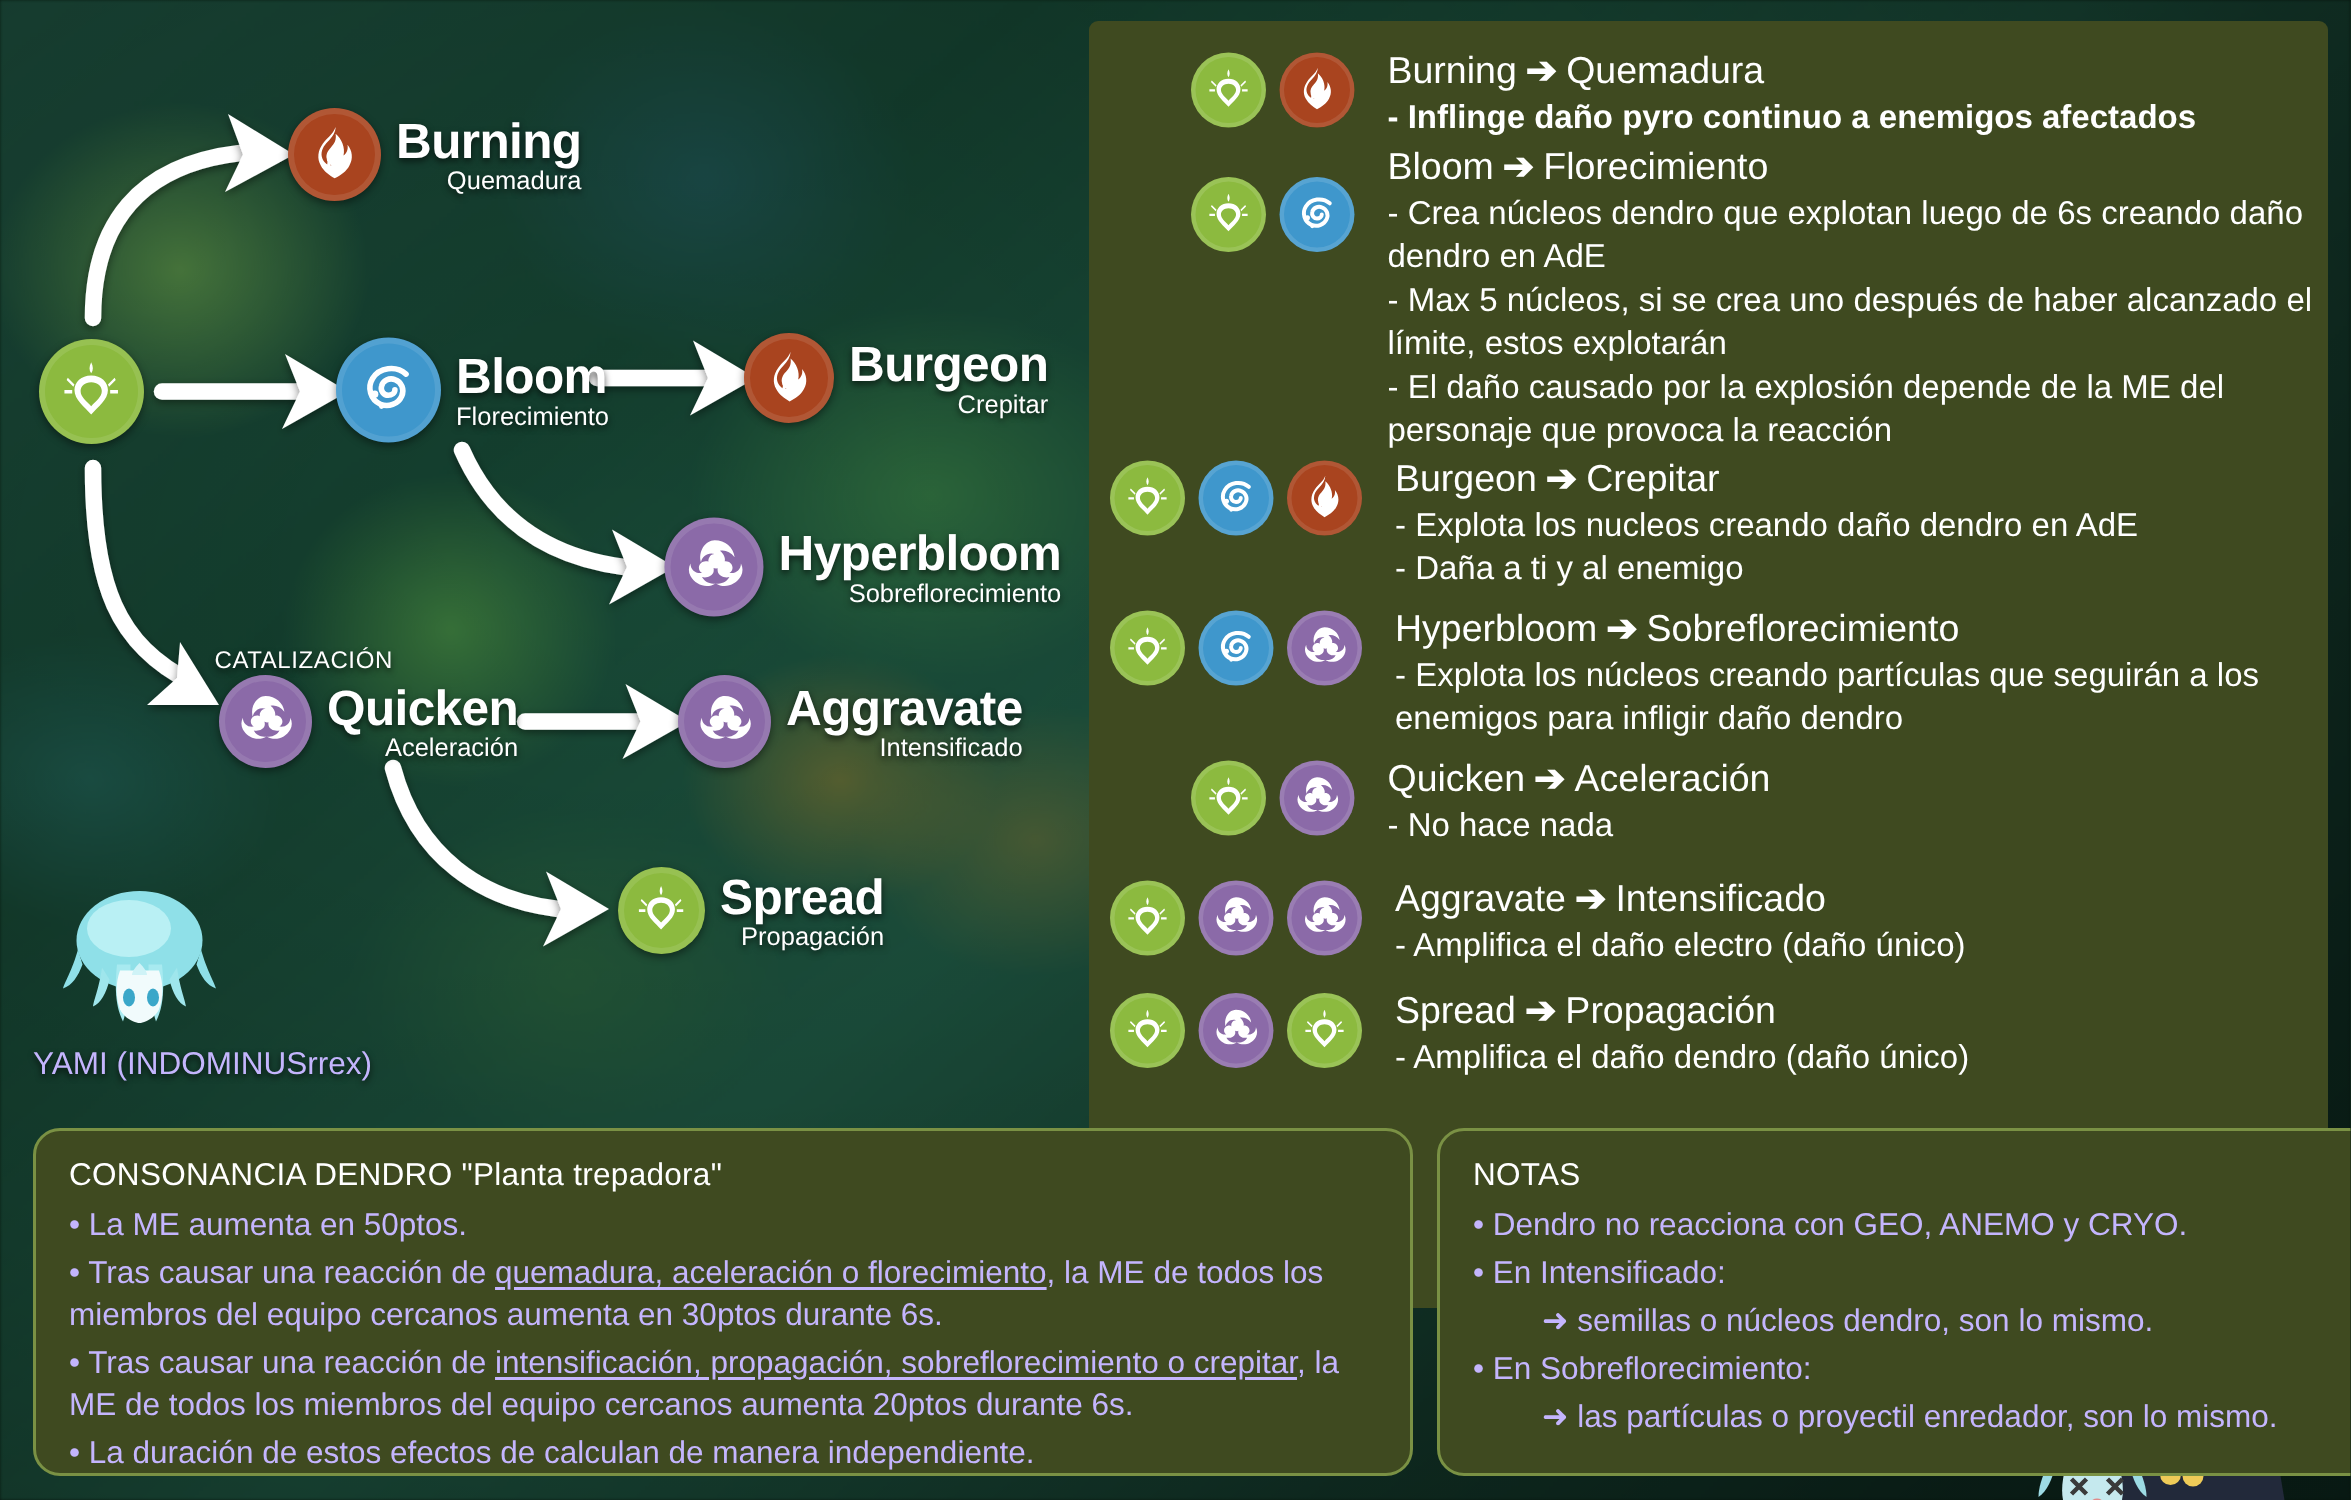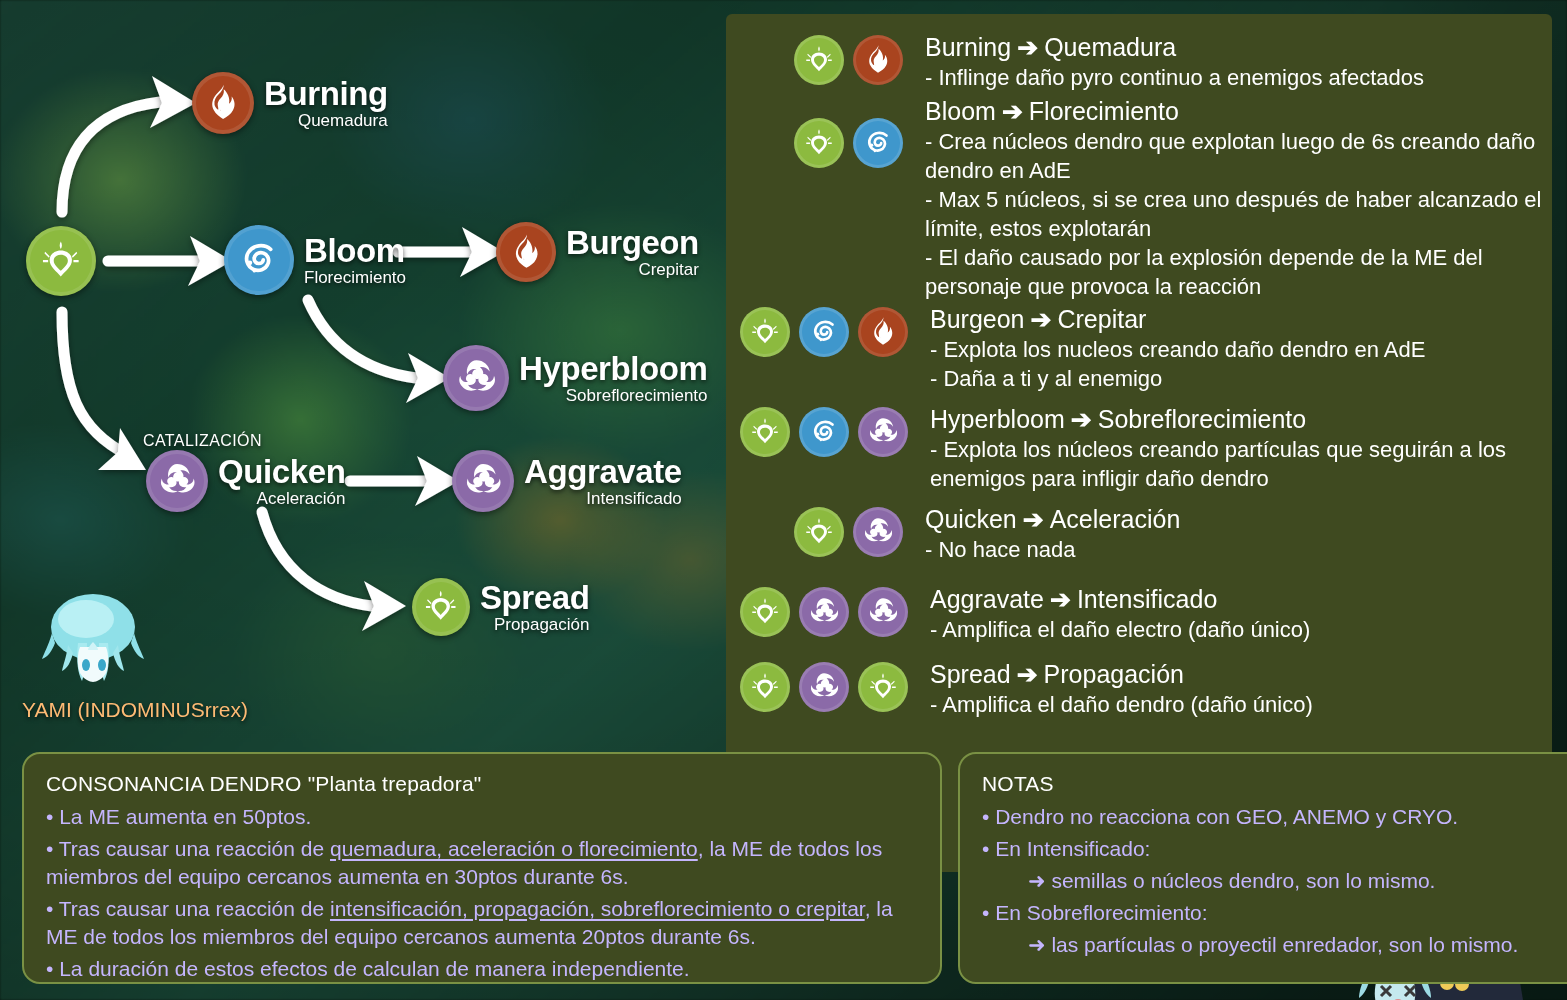--- a/index.html
+++ b/index.html
@@ -76,21 +76,21 @@
     color: #fff; font-size: 16px; letter-spacing: .4px;
     text-shadow: 0 2px 4px rgba(0,0,0,.7);
     white-space: nowrap;
     text-align: right;
   }
 
   
   #slime { position: absolute; left: 38px; top: 585px; width: 110px; height: 110px; }
   #credit {
     position: absolute; left: 22px; top: 698px;
-    color: #fdba74; font-size: 21px; font-weight: 400;
+    color: #c4b5fd; font-size: 21px; font-weight: 400;
     text-shadow: 0 2px 4px rgba(0,0,0,.75); white-space: nowrap;
   }
 
   
   #panel-reactions {
     position: absolute; left: 726px; top: 14px;
     width: 826px; height: 858px;
     background: #3f4a20;
     border-radius: 6px;
     overflow: hidden;
@@ -312,21 +312,21 @@
             <svg viewBox="0 0 64 64" fill="#fff">
               <path d="M33 4c-3 8-9 11-13 17-5 7-6 15-2 22 3 6 9 10 14 13 6-3 12-7 15-13 4-7 3-15-2-21 1 5-1 9-4 11 2-8-2-17-8-22 1 6-1 10-5 14-3 3-5 7-4 11 0 3 2 6 5 7-5 0-9-4-10-9-1-6 2-11 6-15 5-5 8-10 8-15z"></path>
               <circle cx="32" cy="42" r="6" fill="none" stroke="#fff" stroke-width="3"></circle>
             </svg>
           </div>
       </div>
       <div class="rx-text">
         <div class="rx-title">
           <span>Burning</span><span class="arrow">➔</span><span>Quemadura</span>
         </div>
-        <div class="rx-desc" style="width:640px;">- Inflinge daño pyro continuo a enemigos afectados</div>
+        <div class="rx-desc" style="width:640px;font-weight:bold;">- Inflinge daño pyro continuo a enemigos afectados</div>
       </div>
     </div>
 
     <div class="rx-row" style="left:68px; top:82px;">
       <div class="rx-icons" style="padding-top:22px;">
         <div class="el el-dendro">
             <svg viewBox="0 0 64 64" fill="#fff">
               <path d="M32 6c2 4 2 7 0 10-2-3-2-6 0-10zM32 18c-9 0-15 6-15 13 0 9 9 15 15 22 6-7 15-13 15-22 0-7-6-13-15-13zm0 6c5.5 0 9.5 3.5 9.5 7.8 0 5.3-5.3 9.1-9.5 13.6-4.2-4.5-9.5-8.3-9.5-13.6C22.5 27.5 26.5 24 32 24zM11 20l6 6-1 2-6-6zM53 20l-6 6 1 2 6-6zM8 31h7v3H8zM49 31h7v3h-7z"></path>
             </svg>
           </div>

